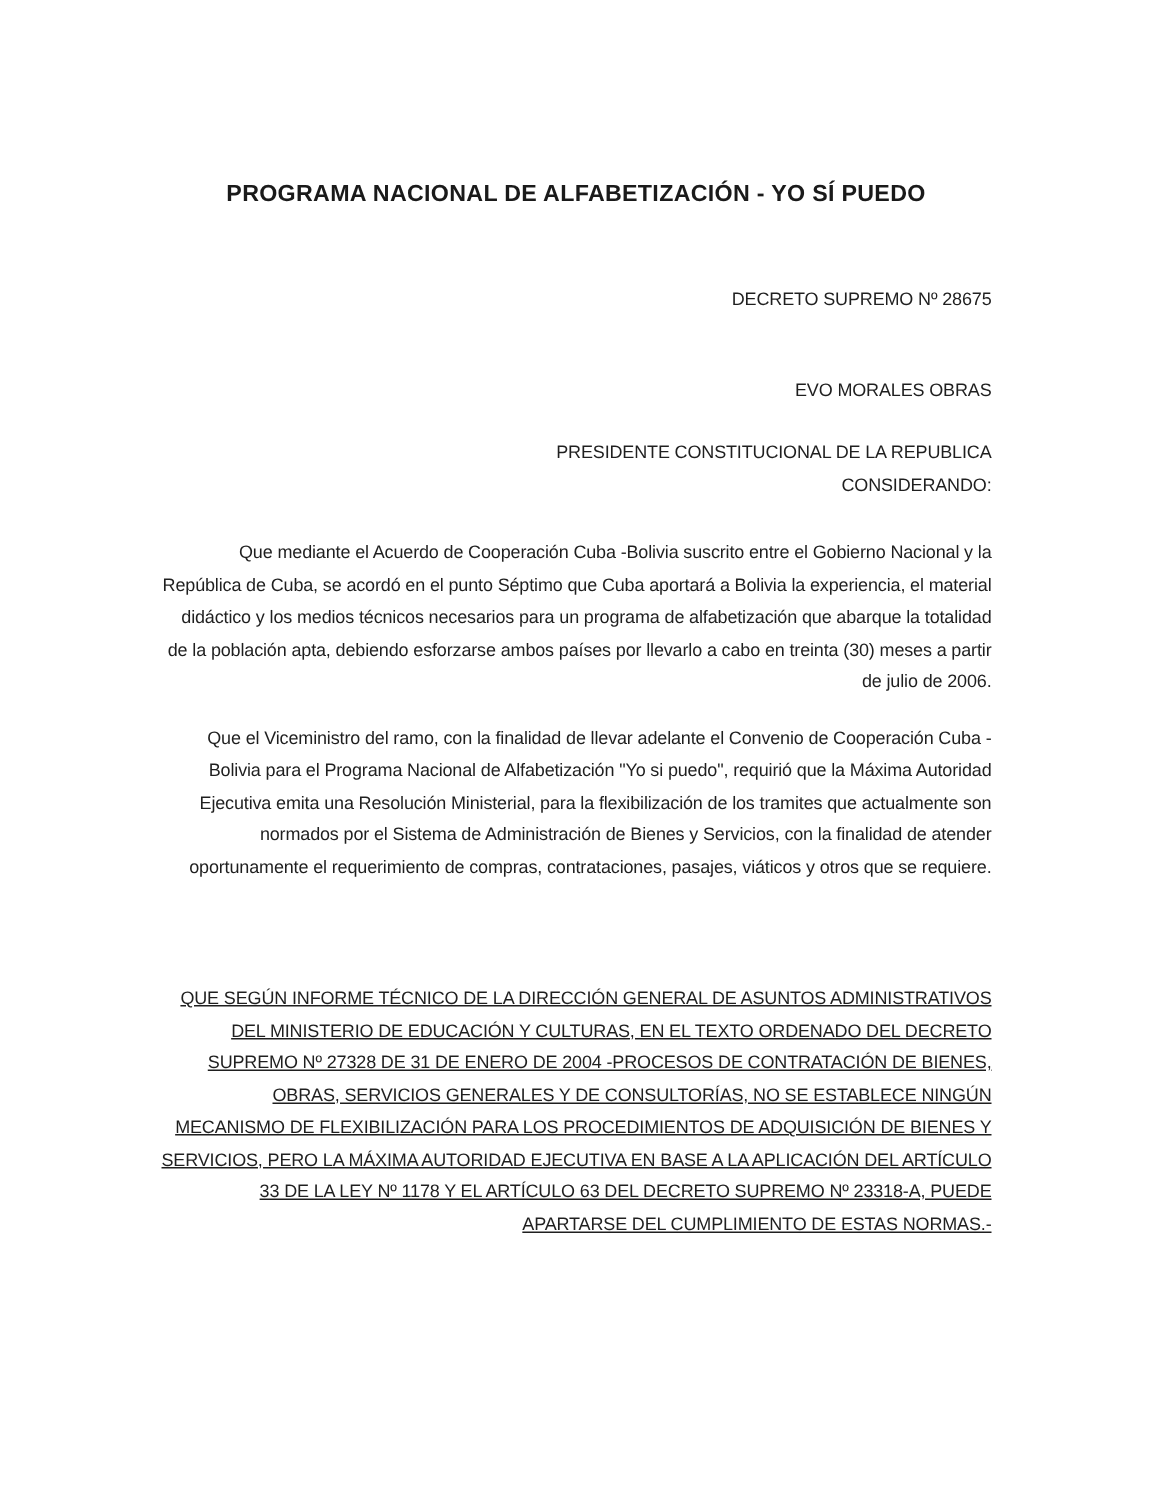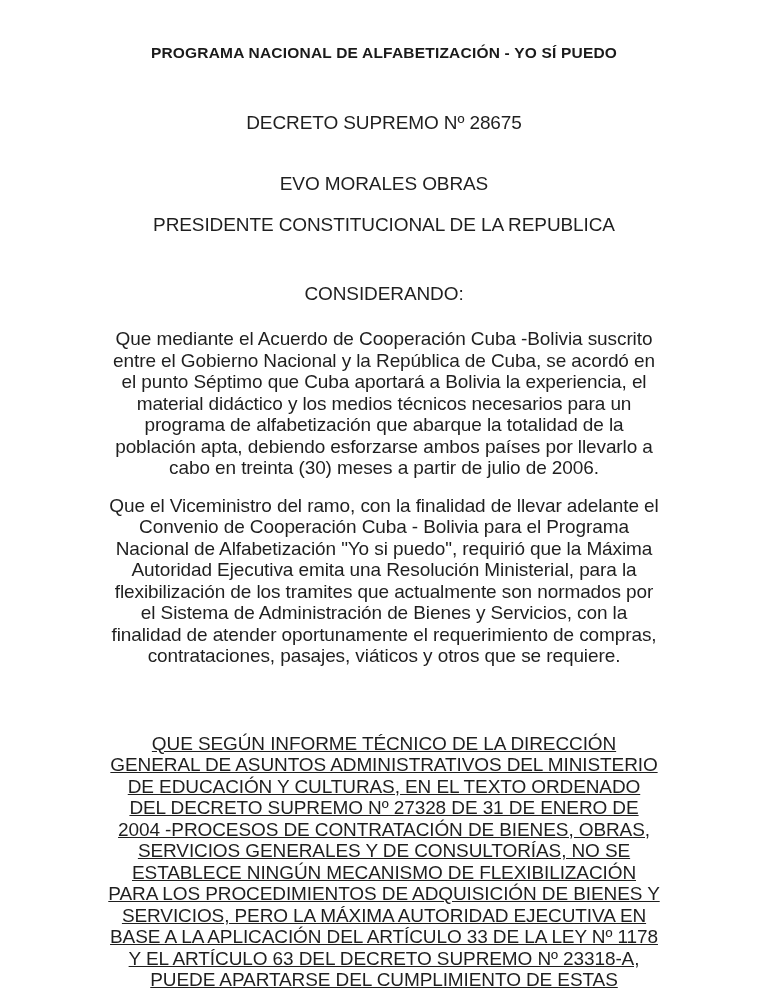--- a/index.html
+++ b/index.html
@@ -11,44 +11,44 @@
     width: 768px;
     height: 994px;
     overflow: hidden;
     font-family: "Liberation Sans", sans-serif;
     color: #1f1f1f;
   }
   .page {
     box-sizing: border-box;
     width: 768px;
     height: 706px;
-    padding: 43px 107px 0 107px;
+    padding: 120px 107px 0 107px;
     background: #ffffff;
   }
   .doc-title {
     margin: 0;
     font-size: 15.5px;
     font-weight: bold;
     text-align: center;
     line-height: 20px;
     letter-spacing: 0.2px;
     color: #1a1a1a;
   }
   .line, .para {
     margin: 0;
-    font-size: 19px;
+    font-size: 12px;
     line-height: 21.5px;
     letter-spacing: -0.1px;
-    text-align: center;
+    text-align: right;
     color: #1f1f1f;
   }
   .decree-number   { margin-top: 49px; }
   .author-name     { margin-top: 39px; }
   .author-title    { margin-top: 20px; }
-  .section-heading { margin-top: 47px; }
+  .section-heading { }
   .para-1          { margin-top: 24px; }
   .para-2          { margin-top: 16px;  }
   .para-3          { margin-top: 66px; text-decoration: underline; }
 </style>
 </head>
 <body>
 
 <div class="page">
 
   <h1 class="doc-title">PROGRAMA NACIONAL DE ALFABETIZACIÓN - YO SÍ PUEDO</h1>

